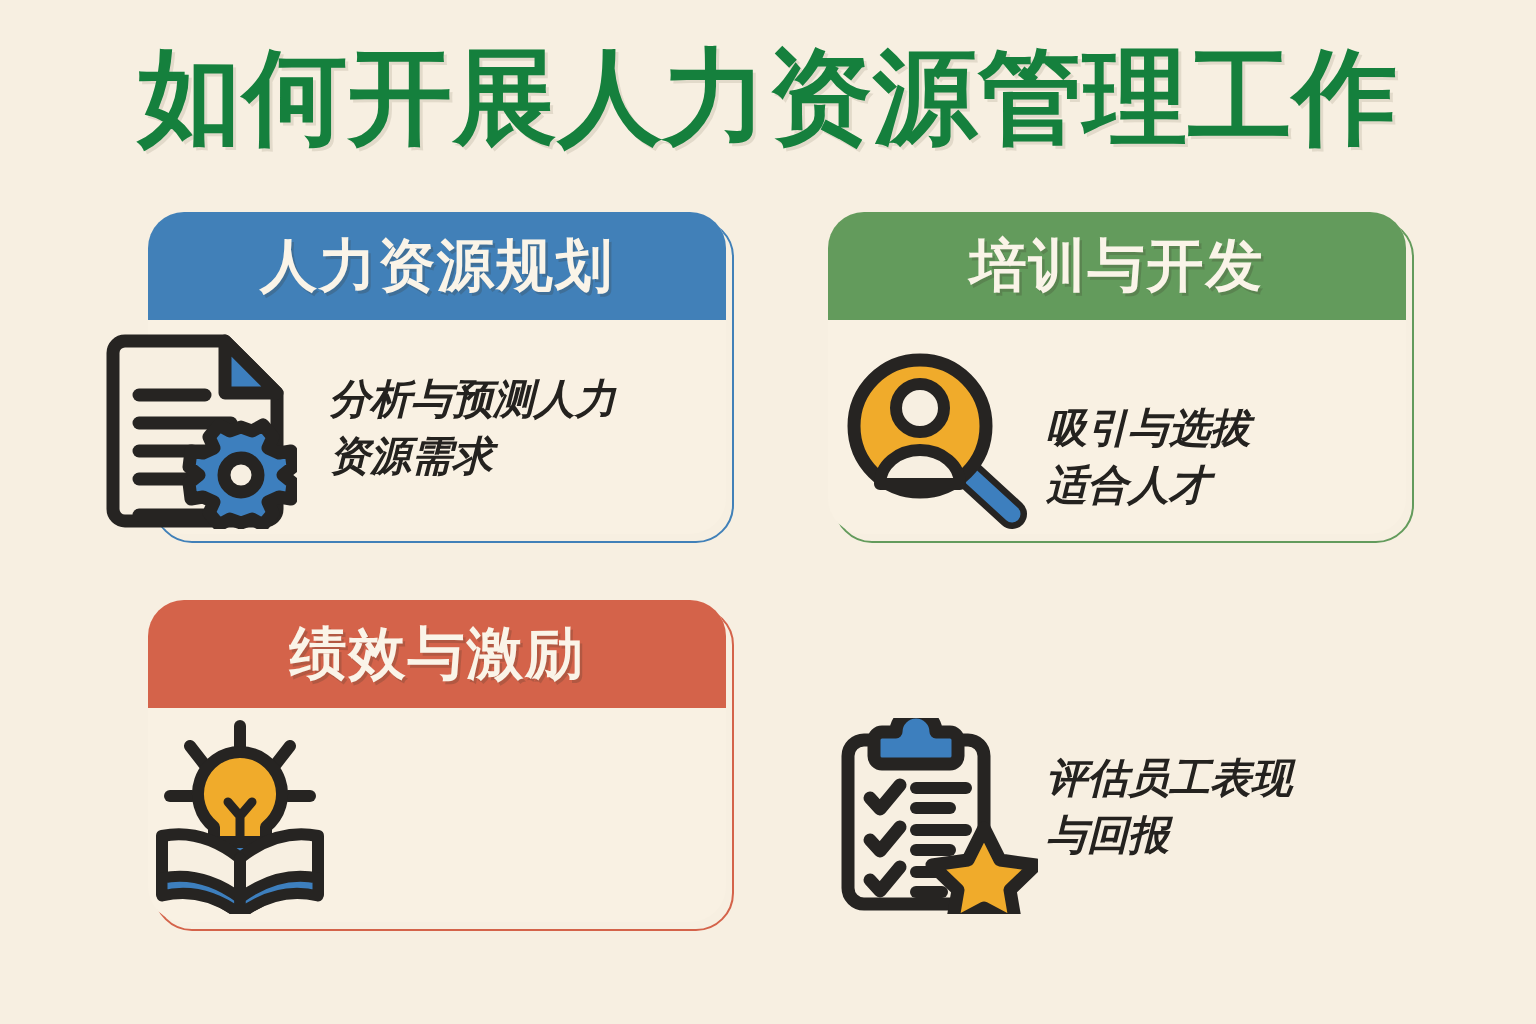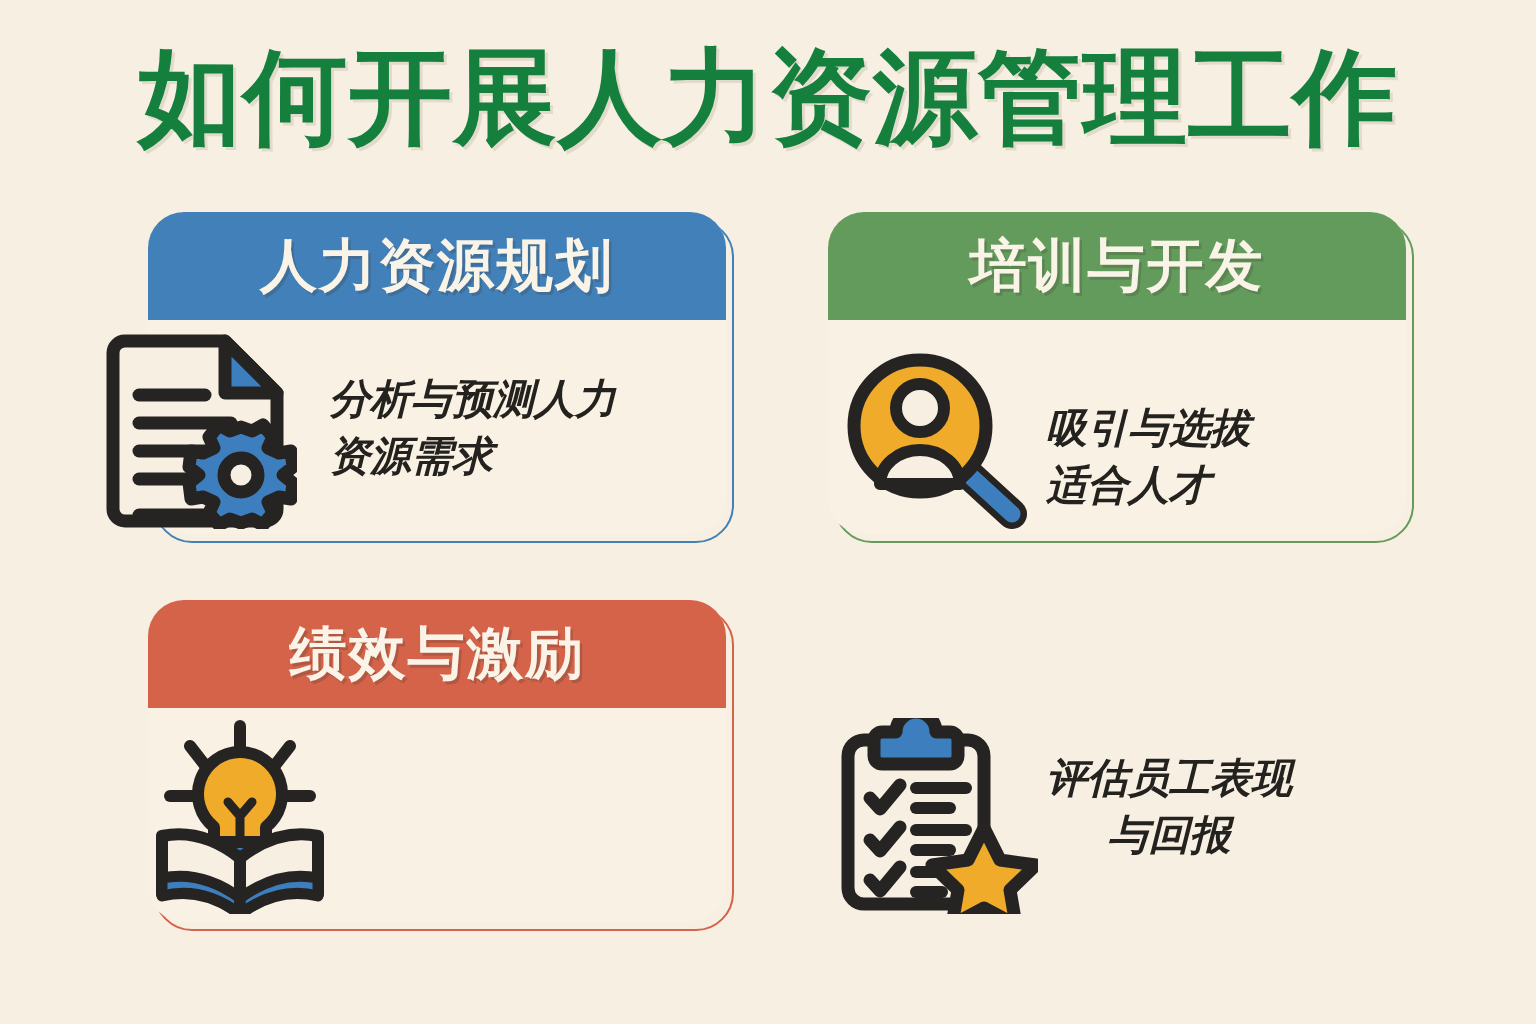--- a/index.html
+++ b/index.html
@@ -238,16 +238,16 @@
         <line x1="78" y1="90" x2="112" y2="90"></line>
         <line x1="78" y1="112" x2="128" y2="112"></line>
         <line x1="78" y1="132" x2="112" y2="132"></line>
         <line x1="78" y1="154" x2="104" y2="154"></line>
         <line x1="78" y1="174" x2="104" y2="174"></line>
       </g>
 
       <path d="M146 110 l16 32 l36 5 l-26 25 l6 35 l-32 -17 l-32 17 l6 -35 l-26 -25 l36 -5 z" fill="#f0ab2b" stroke="#262422" stroke-width="13" stroke-linejoin="round"></path>
     </svg>
   </div>
-  <div class="card-desc" style="left:1046px; top:750px;text-align:center;">评估员工表现
+  <div class="card-desc" style="left:1046px; top:750px;">评估员工表现
 与回报</div>
 
 </div>
 
 </body></html>

